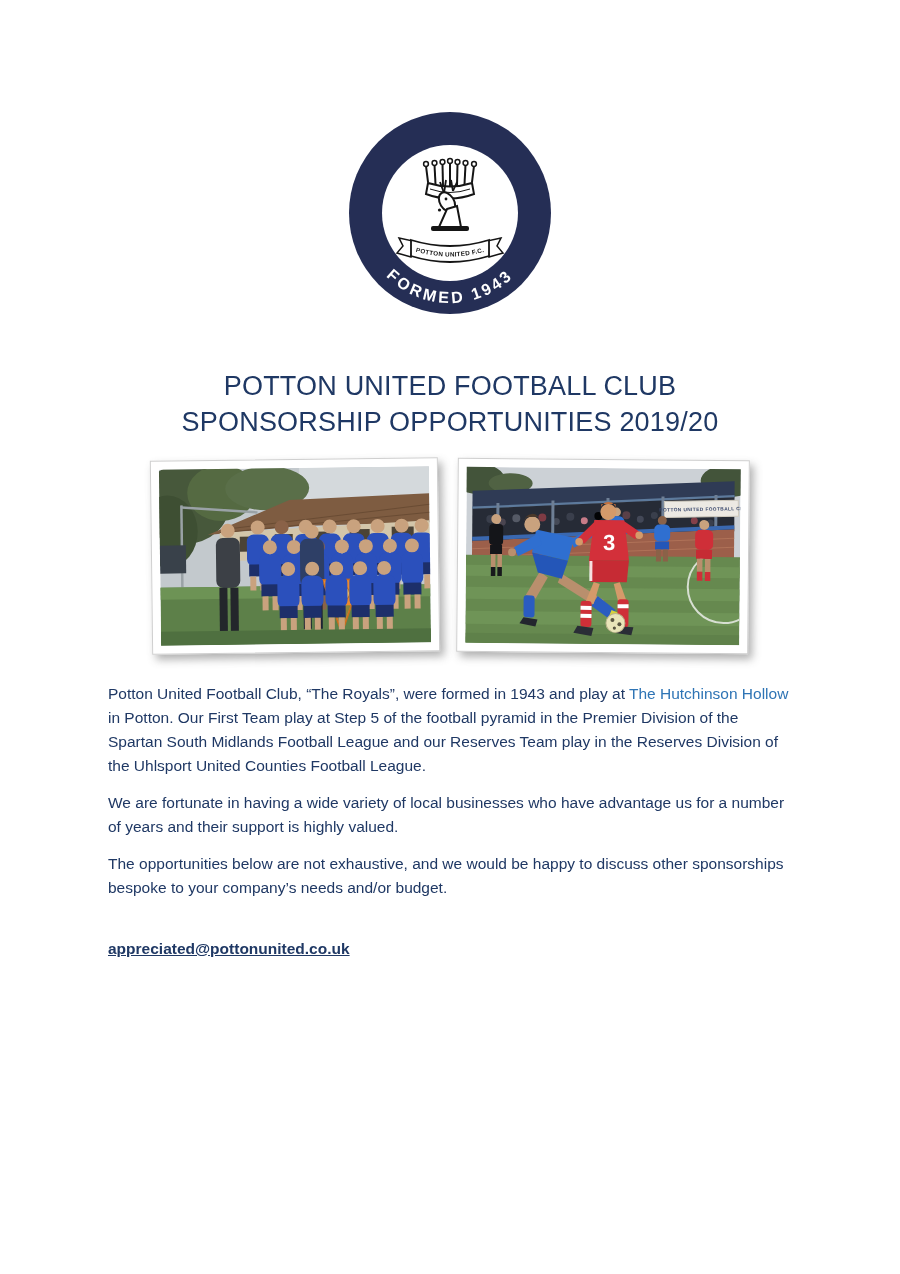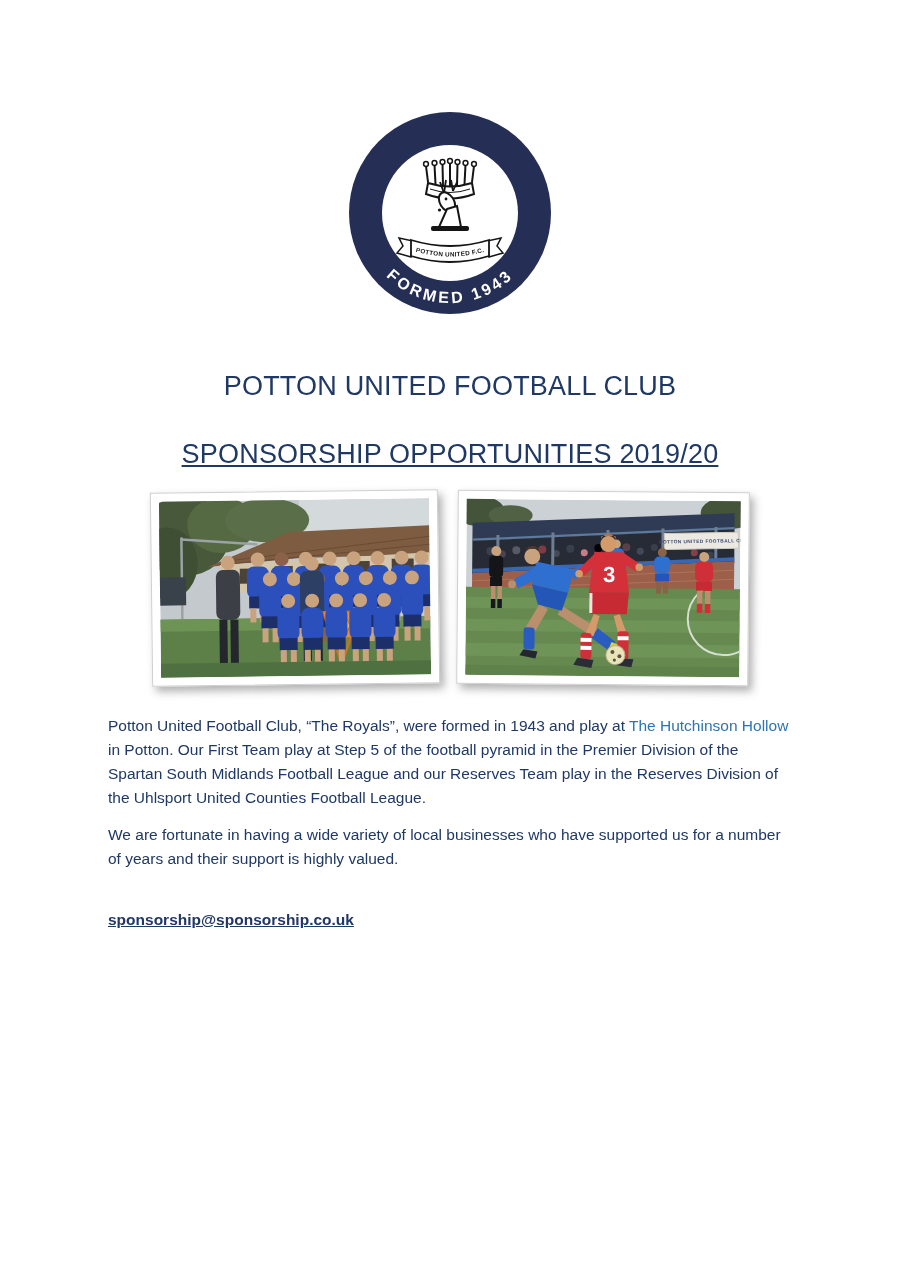--- a/index.html
+++ b/index.html
@@ -12,21 +12,21 @@
   .crest-inner { fill:#ffffff; }
   .ring-text { fill:#ffffff; font-family:"Liberation Sans",sans-serif; font-weight:bold; }
   .ring-top { font-size:14.5px; letter-spacing:2.2px; }
   .ring-bottom { font-size:16px; letter-spacing:3px; }
   .art { stroke:#151515; fill:#ffffff; }
   .banner-text { font-size:6.3px; font-weight:bold; fill:#151515; letter-spacing:.3px; }
 
   
   .title { text-align:center; color:var(--navy,#1f3864); font-size:27px; line-height:32px; font-weight:400; letter-spacing:.2px; }
   .title-1 { margin-top:54px; }
-  .title-2 { margin-top:36px;text-decoration:underline; }
+  .title-2 { margin-top:4px; }
 
   
   .photo-row { display:flex; justify-content:center; align-items:flex-start; gap:18px; margin-top:21px; }
   .photo-frame { background:#fff; border:1px solid #cfcfcf; padding:8px; box-shadow:4px 5px 9px rgba(70,70,70,.42); }
   .photo-frame svg { display:block; }
   .frame-left  { transform:rotate(-0.7deg); }
   .frame-right { transform:rotate(0.5deg); }
 
   
   .body-copy { width:686px; margin:29px auto 8px 108px; color:var(--navy,#1f3864); font-size:15.5px; line-height:24px; }
@@ -346,18 +346,19 @@
           <circle cx="147" cy="152" r="2" fill="#5a5540"></circle>
             <circle cx="154" cy="156" r="2" fill="#5a5540"></circle>
           <circle cx="149" cy="160" r="1.6" fill="#5a5540"></circle>
         </g>
       </svg>
     </figure>
   </div>
 
   <div class="body-copy">
     <p><span>Potton United Football Club, “The Royals”, were formed in 1943 and play at </span><span class="hl">The Hutchinson Hollow</span><span> in Potton. Our First Team play at Step 5 of the football pyramid in the Premier Division of the Spartan South Midlands Football League and our Reserves Team play in the Reserves Division of the Uhlsport United Counties Football League.</span></p>
-    <p>We are fortunate in having a wide variety of local businesses who have supported us for a number of years and their support is highly valued.</p>
+    <p>We are fortunate in having a wide variety of local businesses who have advantage us for a number of years and their support is highly valued.</p>
+    <p>The opportunities below are not exhaustive, and we would be happy to discuss other sponsorships bespoke to your company’s needs and/or budget.</p>
     <p><br>
-      <a href="#" class="email">sponsorship@sponsorship.co.uk</a></p>
+      <a href="#" class="email">appreciated@pottonunited.co.uk</a></p>
   </div>
 
 </div>
 
 </body></html>

